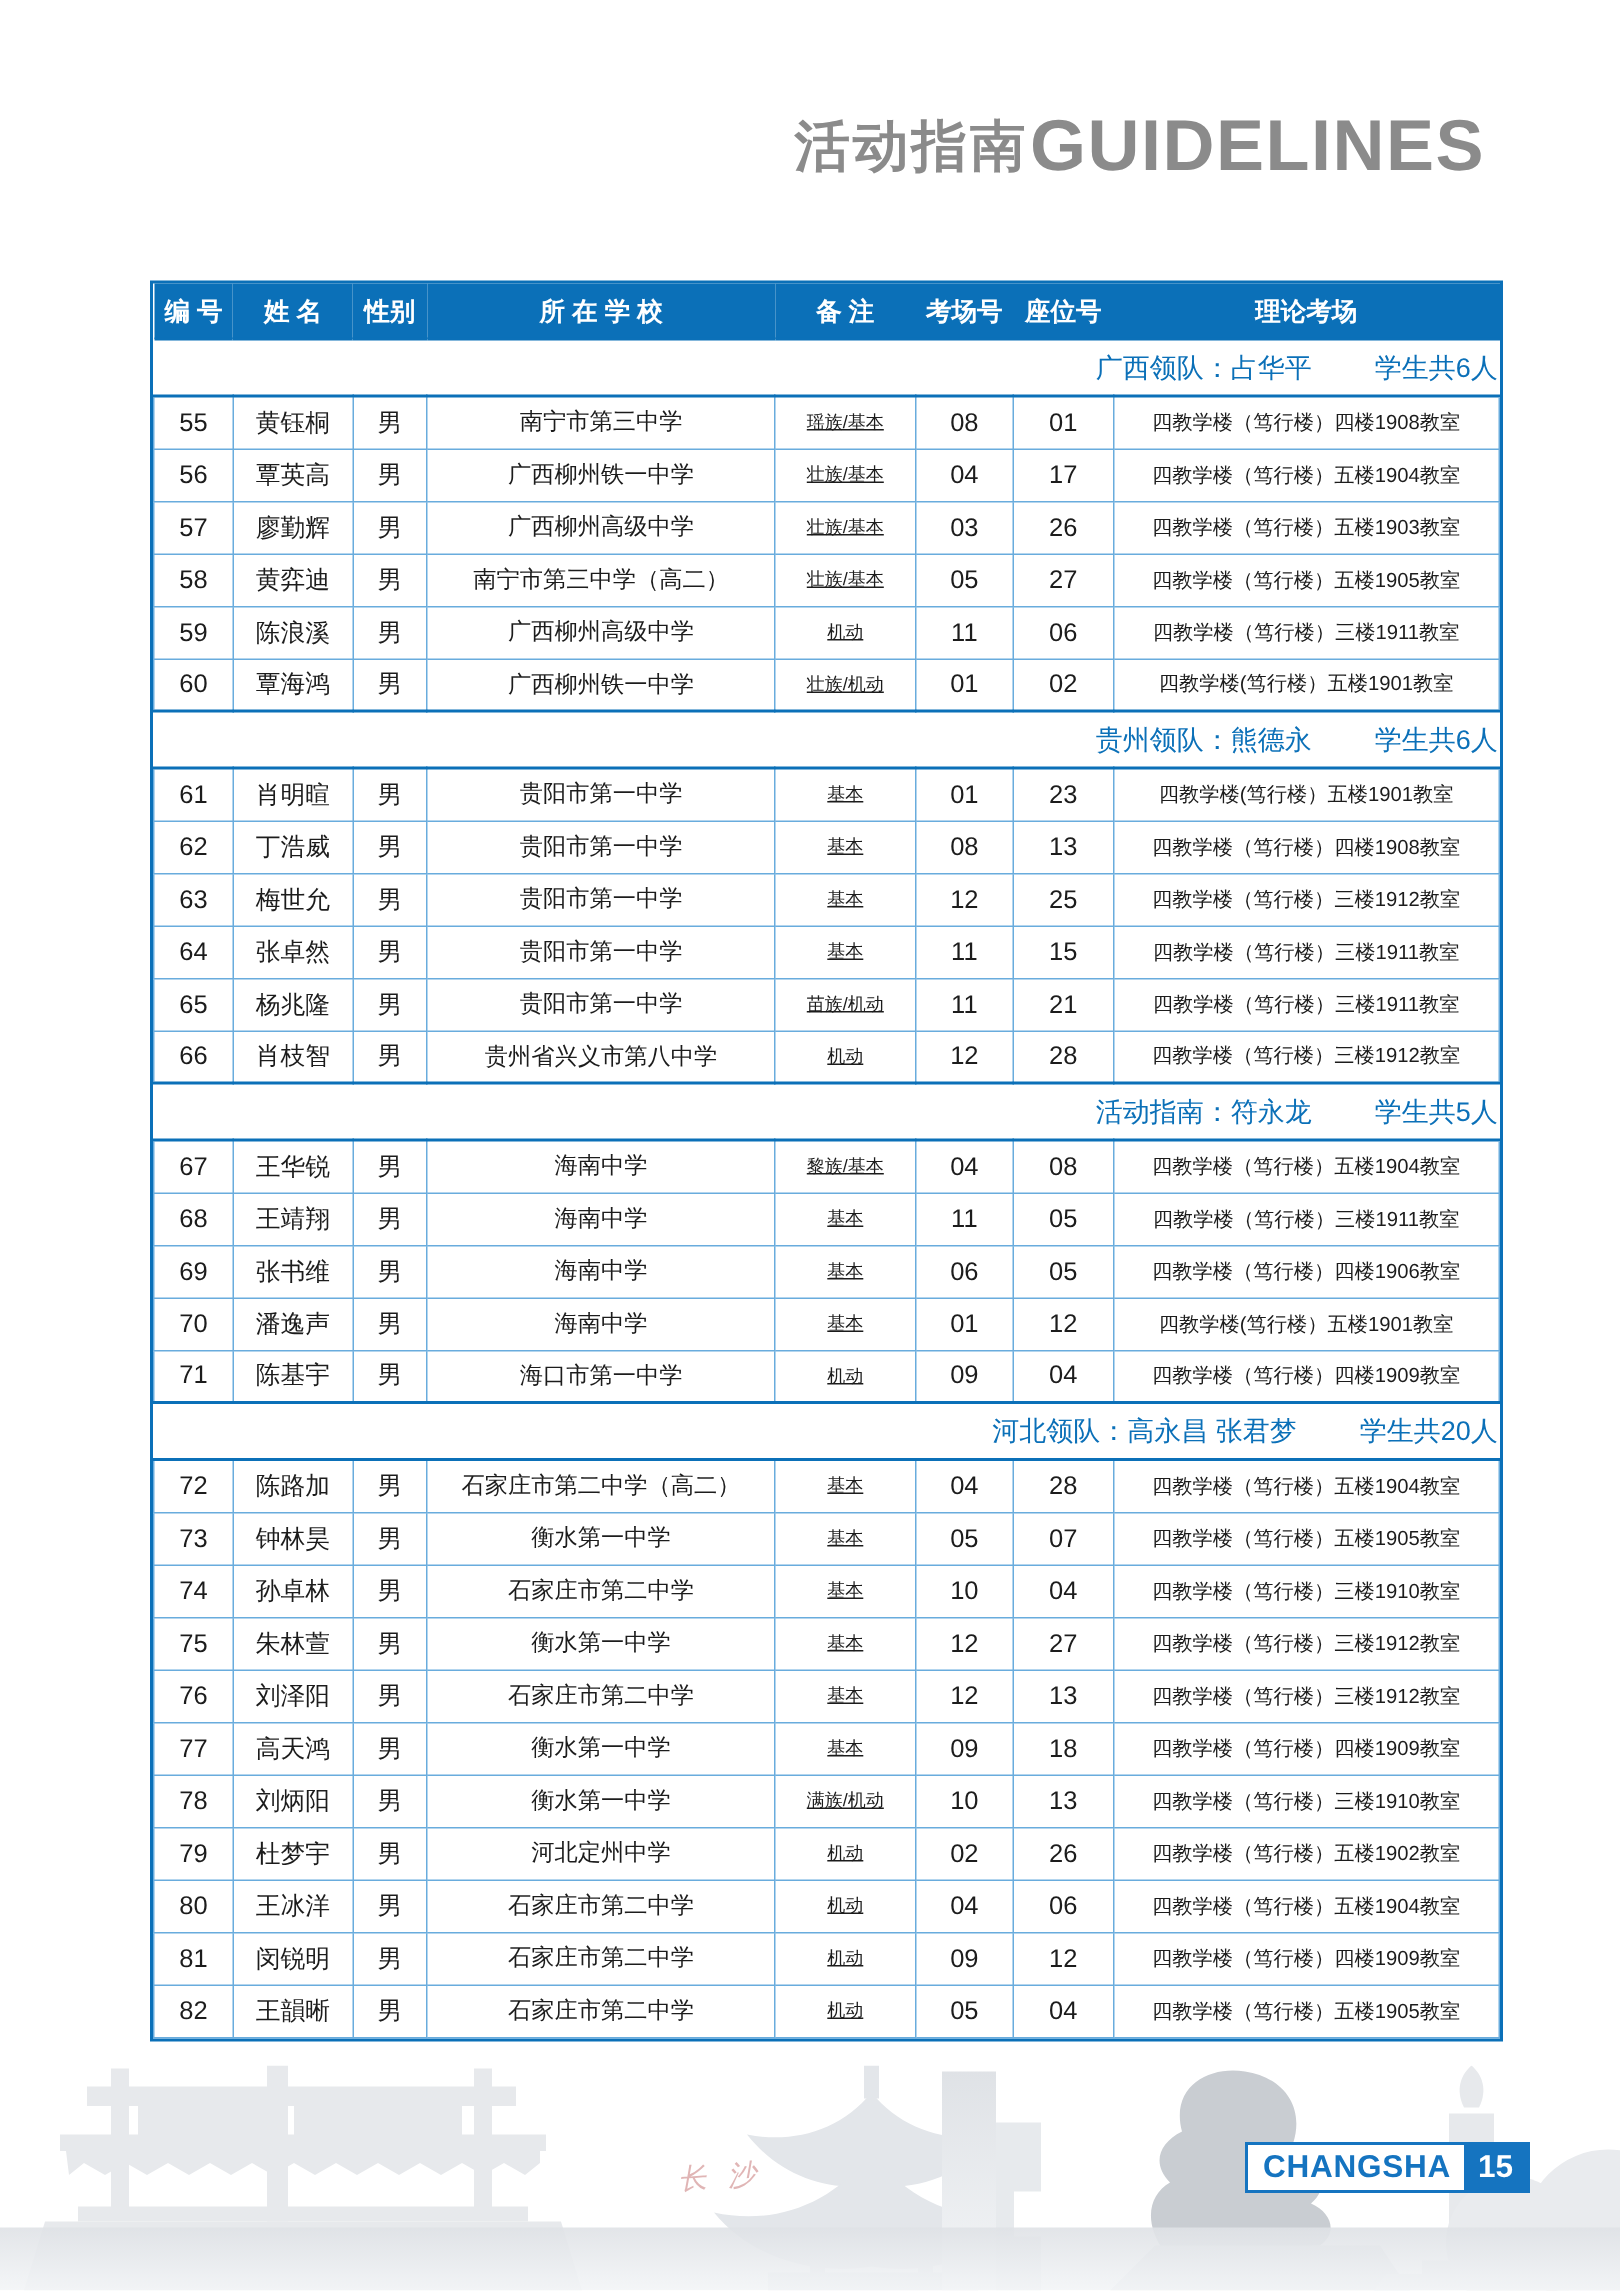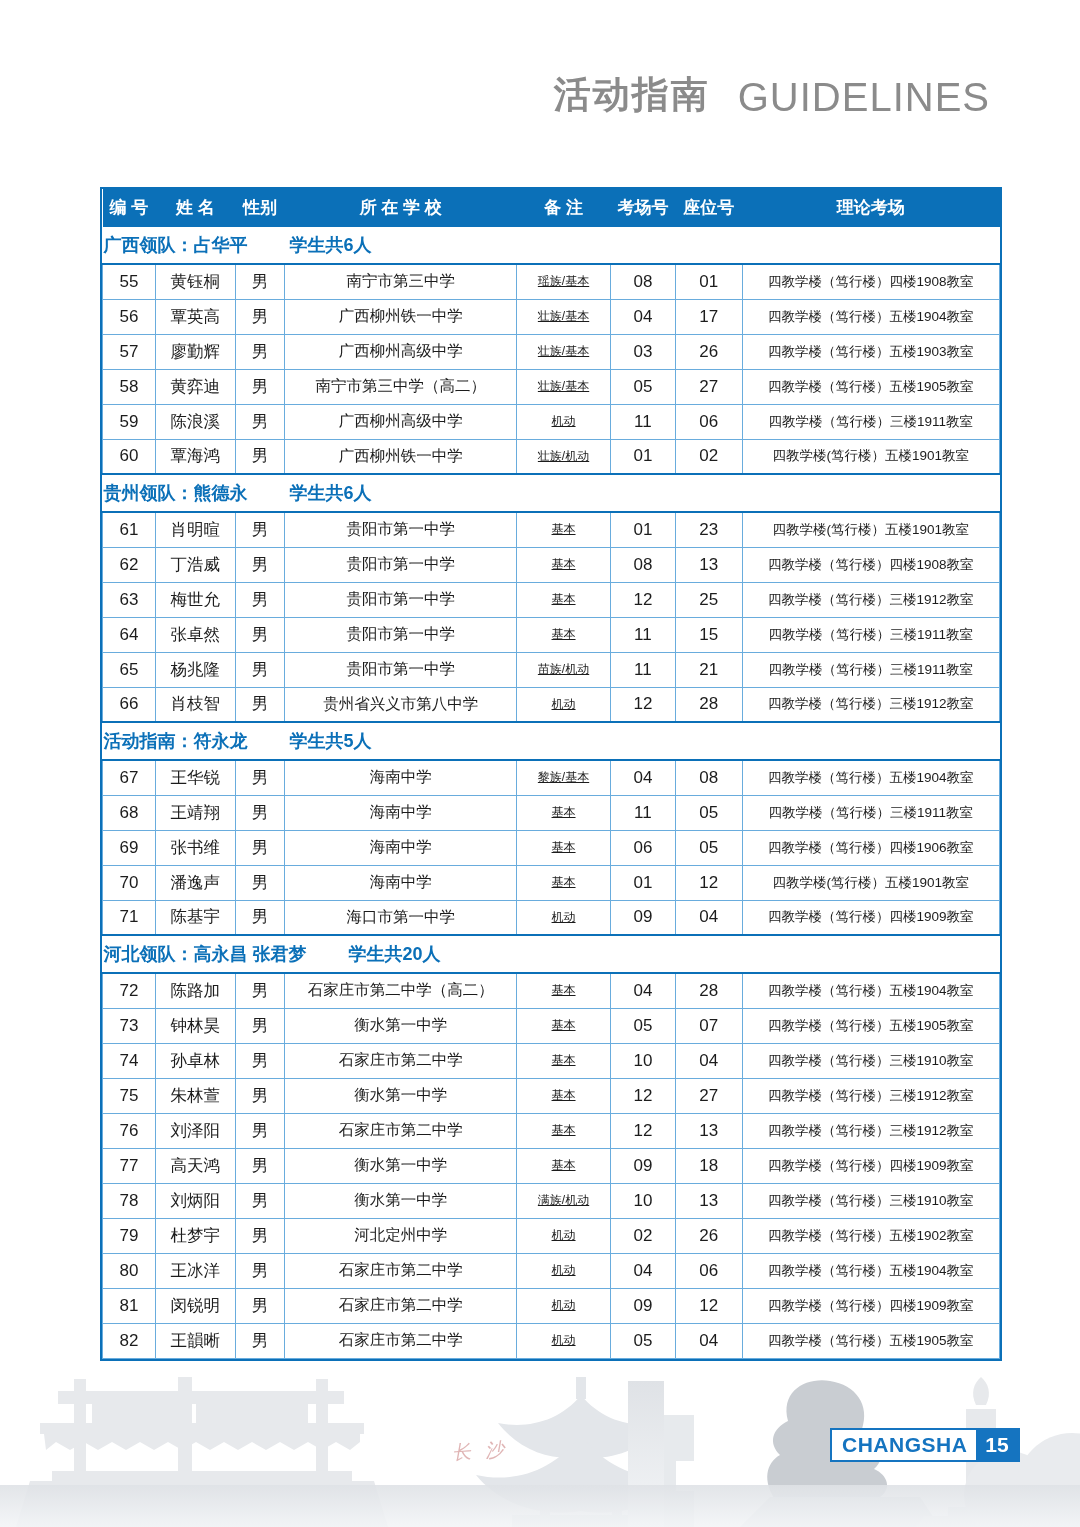--- a/index.html
+++ b/index.html
@@ -12,25 +12,25 @@
   *{box-sizing:border-box;}
   html,body{margin:0;padding:0;}
   body{
     width:1080px;height:1527px;position:relative;overflow:hidden;
     background:#ffffff;
     font-family:"Liberation Sans","DejaVu Sans",sans-serif;
   }
   
   .page-header{
     position:absolute;top:70px;right:90px;
-    display:flex;align-items:flex-end;gap:28px;
+    display:flex;align-items:center;gap:1px;
     color:var(--title-gray);
   }
   .page-header .zh{font-size:37px;font-weight:700;letter-spacing:2px;}
-  .page-header .en{font-size:40px;font-weight:400;letter-spacing:1px;}
+  .page-header .en{font-size:48px;font-weight:700;letter-spacing:1px;}
 
   
   .table-wrap{
     position:absolute;left:100px;top:187px;width:902px;
     border:2px solid var(--blue);
     background:#fff;
   }
   table.roster{width:100%;border-collapse:collapse;table-layout:fixed;padding-left:44px;}
   table.roster col.c-id{width:5.9%;}
   table.roster col.c-name{width:8.9%;}
@@ -40,22 +40,22 @@
   table.roster col.c-room{width:7.3%;}
   table.roster col.c-seat{width:7.4%;}
   table.roster col.c-theory{width:28.7%;}
 
   table.roster th{
     background:var(--blue);color:#fff;
     font-size:17px;font-weight:700;height:37px;padding:0;
     border:none;
   }
   tr.section-row td{
-    height:38px;text-align:left;background:#fff;
-    color:var(--blue);font-weight:700;font-size:18px;
+    height:38px;text-align:right;background:#fff;
+    color:var(--blue);font-weight:400;font-size:18px;
     border-top:2px solid var(--blue);
     border-bottom:2px solid var(--blue);
   }
   tr.section-row .section-count{margin-left:42px;}
   tr.data-row td{
     height:35px;padding:0 2px;text-align:center;vertical-align:middle;
     border:1px solid var(--grid);
     color:var(--ink);background:#fff;
   }
   tr.data-row td.c-id{font-size:17px;}

